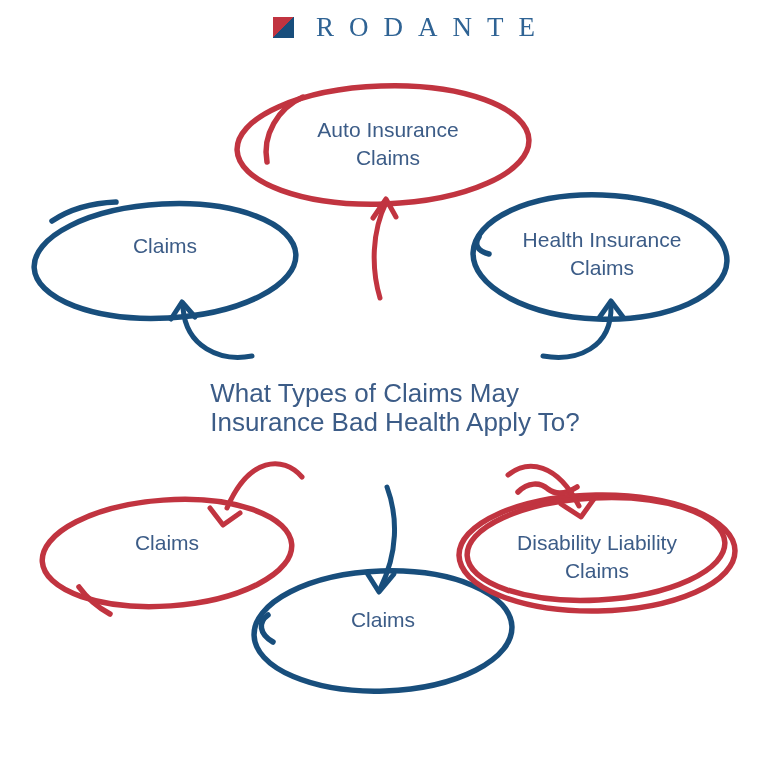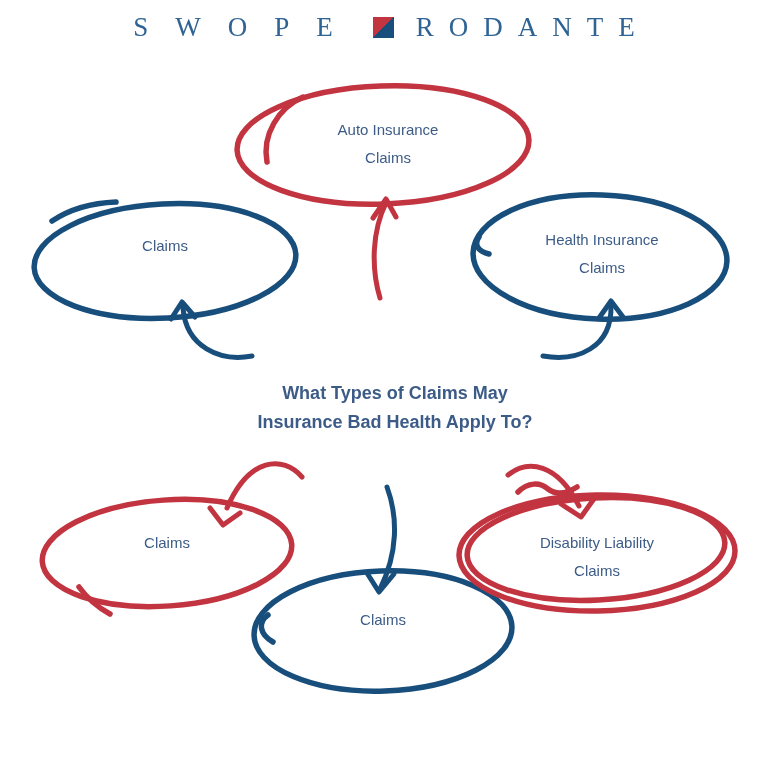--- a/index.html
+++ b/index.html
@@ -31,35 +31,34 @@
   svg.draw{position:absolute;left:0;top:0;z-index:1;}
   .s-red{stroke:var(--c-red);}
   .s-navy{stroke:var(--c-navy);}
   .stroke{fill:none;stroke-linecap:round;stroke-linejoin:round;}
   .w-ellipse{stroke-width:5.5px;}
   .w-arrow{stroke-width:5px;}
   
   .label{
     position:absolute;z-index:2;transform:translateX(-50%);
     text-align:center;color:var(--c-text);
-    font-size:15px;font-weight:500;line-height:28px;white-space:nowrap;
+    font-size:21px;font-weight:500;line-height:28px;white-space:nowrap;
   }
   .title{
     position:absolute;z-index:2;transform:translateX(-50%);
-    text-align:center;color:var(--c-text);
-    font-size:18px;font-weight:700;line-height:29px;white-space:nowrap;
+    color:var(--c-text);
+    font-size:26px;font-weight:400;line-height:29px;white-space:nowrap;
   }
 </style>
 </head>
 <body>
 
 <div class="canvas">
 
   <div class="logo">
-    <span class="logo-word-left">SWOPE</span>
     <span class="logo-mark"></span>
     <span class="logo-word-right">RODANTE</span>
   </div>
 
   <svg class="draw" width="768" height="768" viewBox="0 0 768 768">
 
     <g>
       <ellipse class="stroke s-red w-ellipse" cx="383" cy="145" rx="146" ry="59" transform="rotate(-2 383 145)"></ellipse>
       <path class="stroke s-red w-ellipse" d="M 303 97 C 278 108 262 135 267 162"></path>
     </g>

